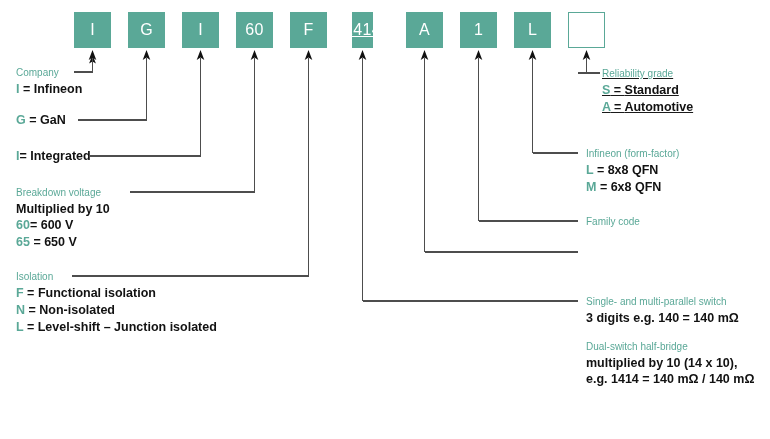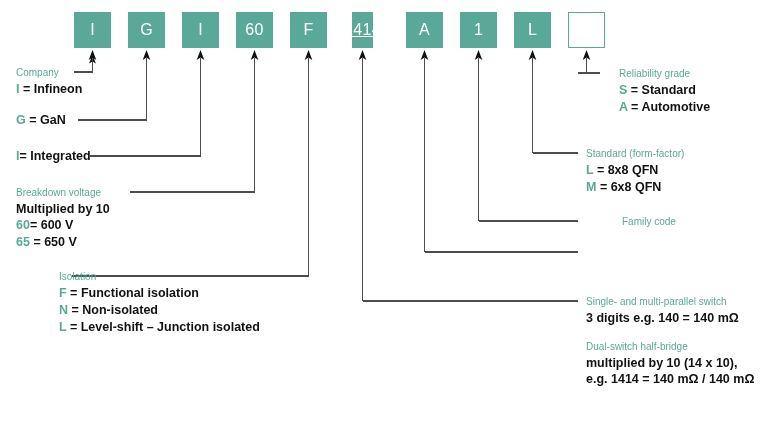--- a/index.html
+++ b/index.html
@@ -160,40 +160,40 @@
     <div class="lb-line"><span class="code">I</span><span>= </span><span>Integrated</span></div>
   </div>
 
   <div class="label-block" style="left:16px; top:184px;">
     <div class="lb-title">Breakdown voltage</div>
     <div class="lb-plain">Multiplied by 10</div>
     <div class="lb-line"><span class="code">60</span><span>= </span><span>600 V</span></div>
     <div class="lb-line"><span class="code">65</span><span> = </span><span>650 V</span></div>
   </div>
 
-  <div class="label-block" style="left:16px; top:268px;margin-left:43px;">
+  <div class="label-block" style="left:16px; top:268px;">
     <div class="lb-title">Isolation</div>
     <div class="lb-line"><span class="code">F</span><span> = </span><span>Functional isolation</span></div>
     <div class="lb-line"><span class="code">N</span><span> = </span><span>Non-isolated</span></div>
     <div class="lb-line"><span class="code">L</span><span> = </span><span>Level-shift – Junction isolated</span></div>
   </div>
 
-  <div class="label-block right-block" style="left:619px; top:65px;">
+  <div class="label-block right-block" style="left:602px; top:65px;text-decoration:underline;">
     <div class="lb-title">Reliability grade</div>
     <div class="lb-line"><span class="code">S</span><span> = </span><span>Standard</span></div>
     <div class="lb-line"><span class="code">A</span><span> = </span><span>Automotive</span></div>
   </div>
 
   <div class="label-block right-block" style="left:586px; top:145px;">
-    <div class="lb-title">Standard (form-factor)</div>
+    <div class="lb-title">Infineon (form-factor)</div>
     <div class="lb-line"><span class="code">L</span><span> = </span><span>8x8 QFN</span></div>
     <div class="lb-line"><span class="code">M</span><span> = </span><span>6x8 QFN</span></div>
   </div>
 
-  <div class="label-block right-block" style="left:586px; top:213px;margin-left:36px;">
+  <div class="label-block right-block" style="left:586px; top:213px;">
     <div class="lb-title">Family code</div>
   </div>
 
 
   <div class="label-block right-block" style="left:586px; top:293px;">
     <div class="lb-title">Single- and multi-parallel switch</div>
     <div class="lb-plain">3 digits e.g. 140 = 140 mΩ</div>
   </div>
 
   <div class="label-block right-block" style="left:586px; top:338px;">

